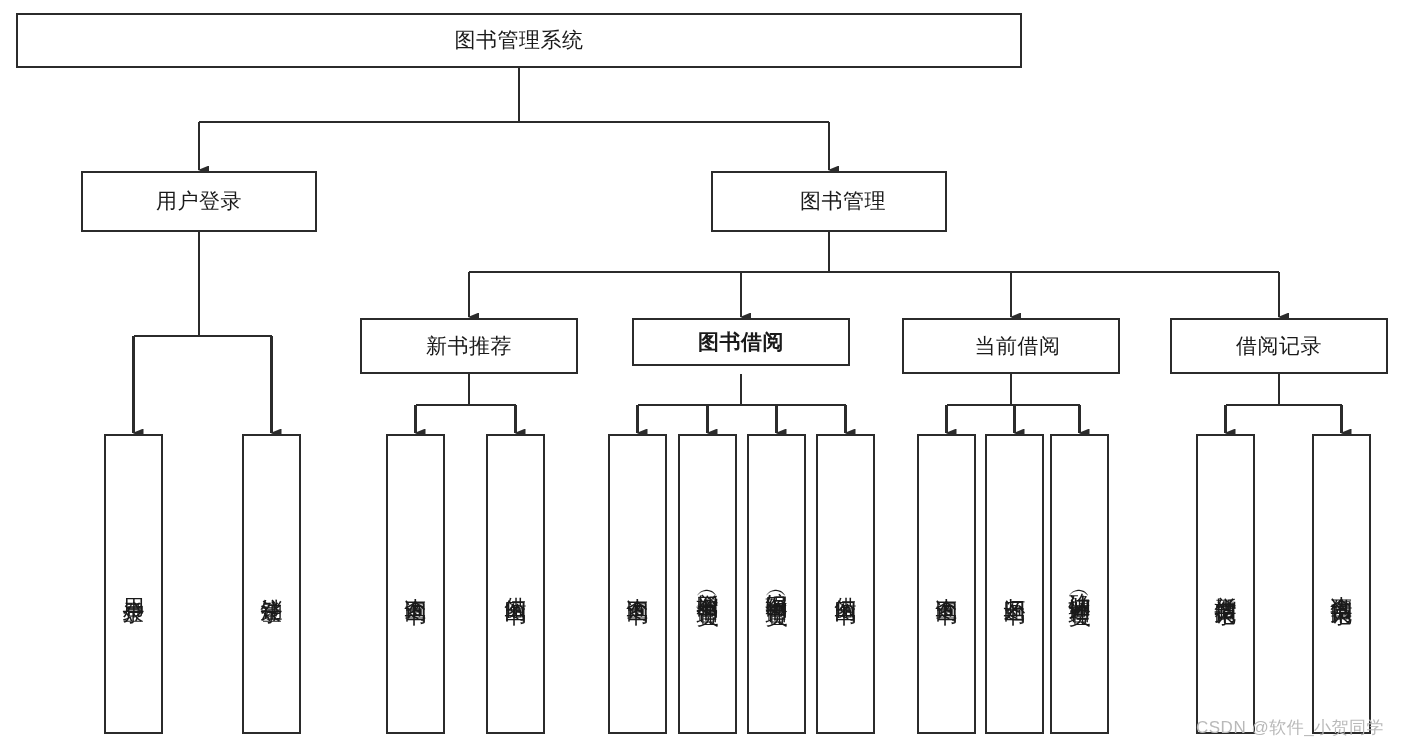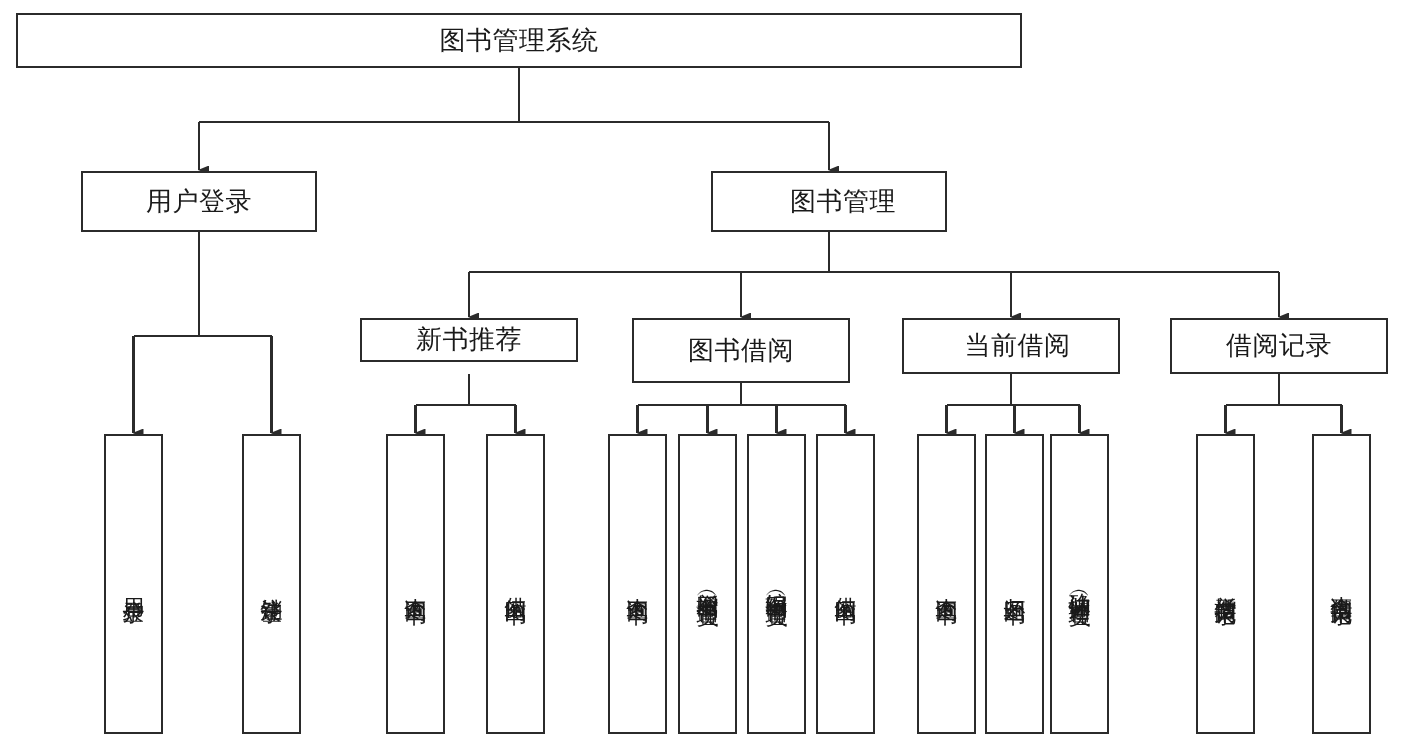--- a/index.html
+++ b/index.html
@@ -28,21 +28,21 @@
     position: absolute;
     box-sizing: border-box;
     border: 2px solid #2b2b2b;
     background: #ffffff;
     display: flex;
     align-items: center;
     justify-content: center;
     color: #1a1a1a;
   }
   .node-label {
-    font-size: 26px;
+    font-size: 21px;
     line-height: 1.15;
     letter-spacing: 0.5px;
     white-space: nowrap;
     text-align: center;
   }
   
   .node.vertical .node-label {
     writing-mode: vertical-rl;
     text-orientation: upright;
     white-space: normal;
@@ -110,24 +110,24 @@
   <div id="node-layer">
       <div class="node" style="left: 16px; top: 13px; width: 1006px; height: 55px;">
         <span class="node-label">图书管理系统</span>
       </div>
       <div class="node" style="left: 81px; top: 171px; width: 236px; height: 61px;">
         <span class="node-label">用户登录</span>
       </div>
       <div class="node" style="left: 711px; top: 171px; width: 236px; height: 61px; padding-left: 28px;">
         <span class="node-label">图书管理</span>
       </div>
-      <div class="node" style="left: 360px; top: 318px; width: 218px; height: 44px;">
+      <div class="node" style="left: 360px; top: 318px; width: 218px; height: 56px;">
         <span class="node-label">新书推荐</span>
       </div>
-      <div class="node" style="left: 632px; top: 318px; width: 218px; height: 65px;">
+      <div class="node" style="left: 632px; top: 318px; width: 218px; height: 48px; font-weight: bold;">
         <span class="node-label">图书借阅</span>
       </div>
       <div class="node" style="left: 902px; top: 318px; width: 218px; height: 56px; padding-left: 13px;">
         <span class="node-label">当前借阅</span>
       </div>
       <div class="node" style="left: 1170px; top: 318px; width: 218px; height: 56px; justify-content: center;">
         <span class="node-label">借阅记录</span>
       </div>
       <div class="node vertical" style="left: 104px; top: 434px; width: 59px; height: 300px;">
         <span class="node-label">用户登录</span>
@@ -163,13 +163,14 @@
         <span class="node-label">确认归还（管理员）</span>
       </div>
       <div class="node vertical" style="left: 1196px; top: 434px; width: 59px; height: 300px;">
         <span class="node-label">新增借阅记录</span>
       </div>
       <div class="node vertical" style="left: 1312px; top: 434px; width: 59px; height: 300px;">
         <span class="node-label">查询借阅记录</span>
       </div>
     </div>
 
+  <div class="watermark" style="left:1196px; top:716px;">CSDN @软件_小贺同学</div>
 </div>
 
 </body></html>

